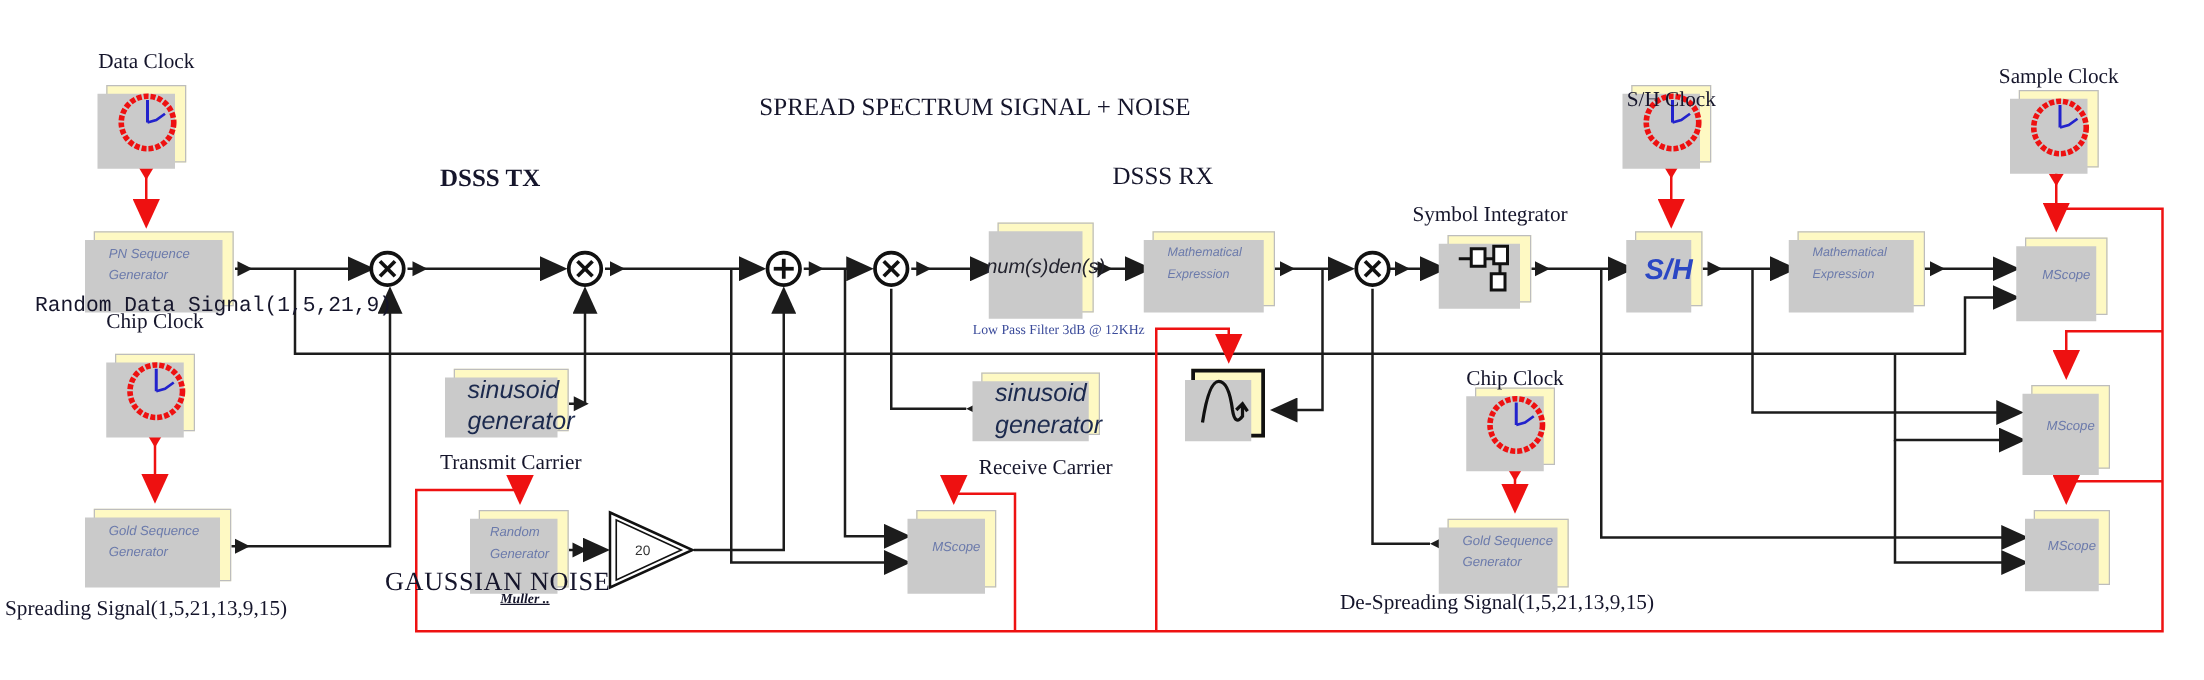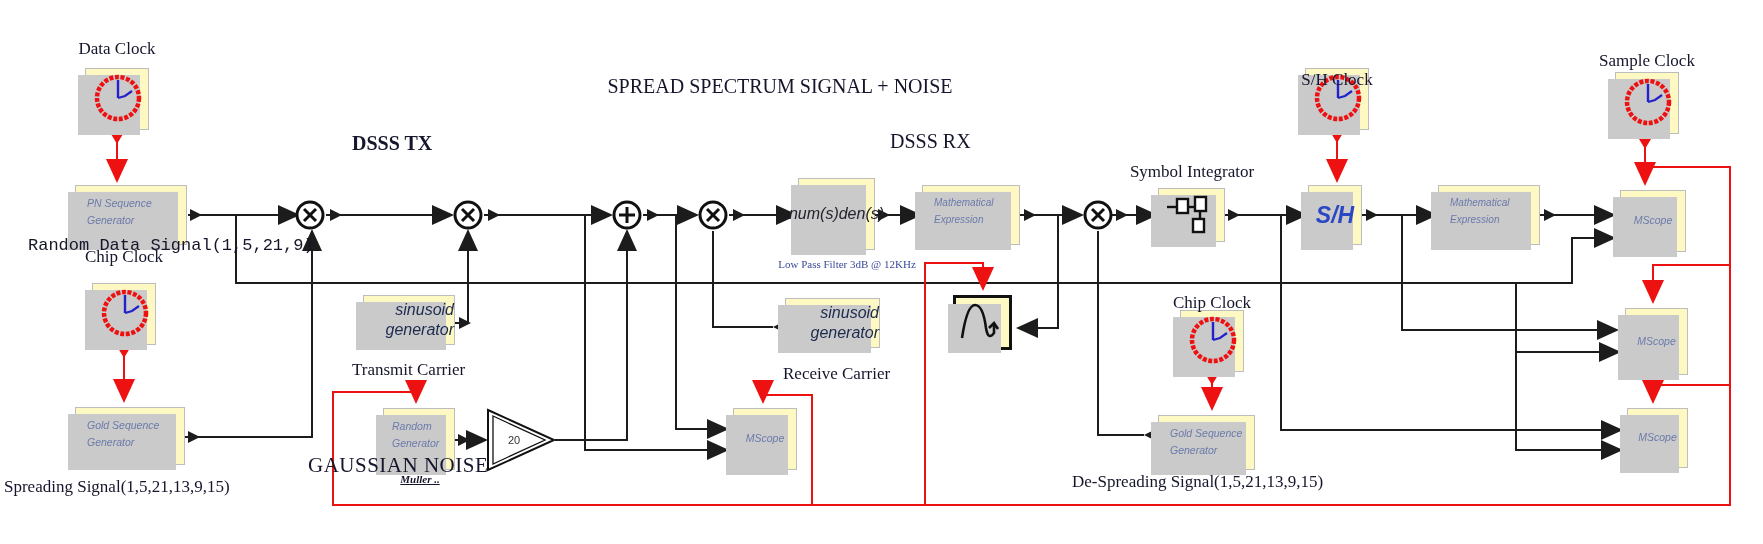--- a/index.html
+++ b/index.html
@@ -5,21 +5,21 @@
   html,body{margin:0;padding:0;background:#ffffff;}
   .canvas{position:relative;width:1763px;height:544px;background:#ffffff;overflow:hidden;
           font-family:"Liberation Sans",sans-serif;}
   svg.wires{position:absolute;left:0;top:0;z-index:1;}
   
   .blk{position:absolute;background:#fef9c3;border:1px solid #bdbdbd;z-index:2;box-sizing:border-box;font-style:italic;}
   .blk::before{content:"";position:absolute;left:-8px;top:6px;width:100%;height:100%;
                background:#cacaca;z-index:-1;}
   .blab{font-size:10.5px;color:#6b7aab;line-height:1.65;padding:9px 0 0 11px;}
   .blab.center{padding:0;height:100%;display:flex;align-items:center;justify-content:center;text-align:center;}
-  .big{font-size:16px;color:#1c2a4e;line-height:1.25;padding:4px 0 0 10px;text-align:right;}
+  .big{font-size:20px;color:#1c2a4e;line-height:1.25;padding:4px 0 0 10px;}
   .shtext{font-size:23px;font-weight:600;color:#2b47c4;height:100%;display:flex;align-items:center;justify-content:center;}
   .frac{height:100%;display:flex;flex-direction:row;align-items:center;justify-content:center;
         font-size:16px;color:#23232e;}
   .frac .bar{width:52px;border-top:2px solid #23232e;margin:2px 0;}
   .thick{border:3px solid #111;}
   
   .lab{position:absolute;font-family:"Liberation Serif",serif;color:#15152b;font-size:17px;
        white-space:nowrap;z-index:3;}
   .lab.ctr{text-align:center;}
   .title{font-size:20px;}

